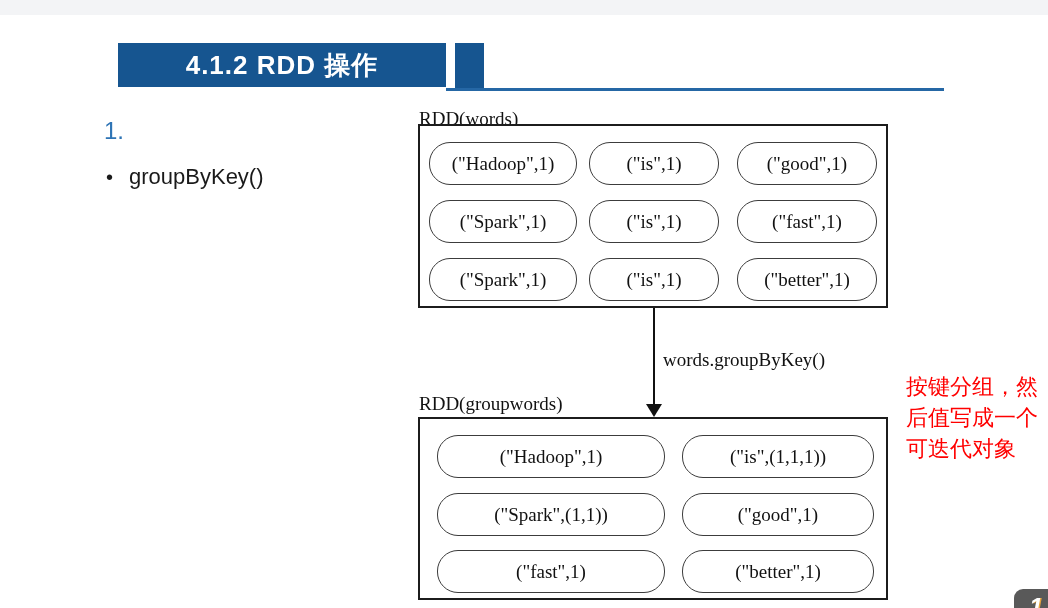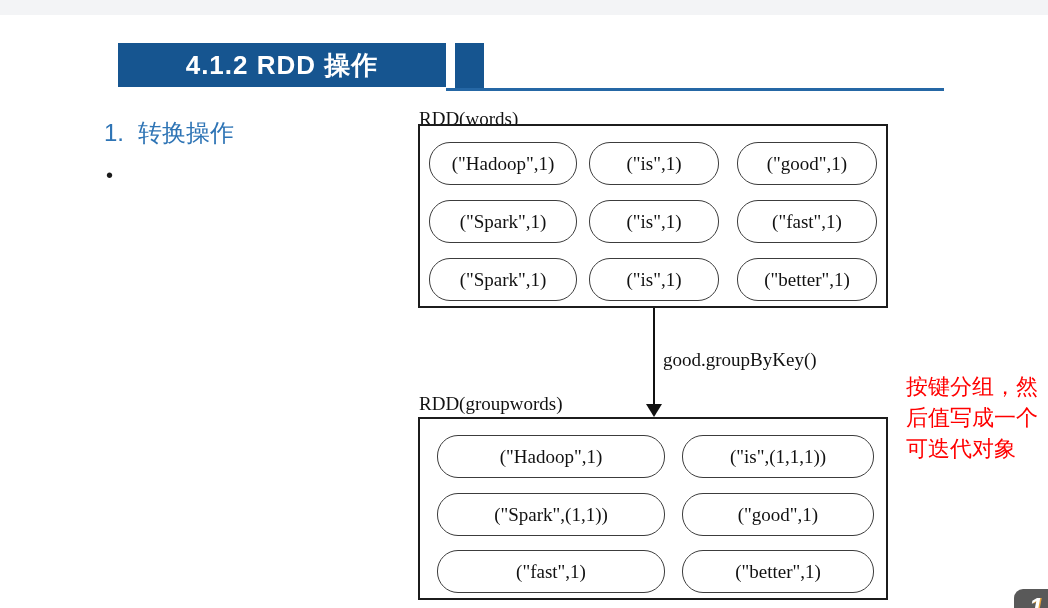--- a/index.html
+++ b/index.html
@@ -92,24 +92,24 @@
 <div class="topbar"></div>
 
 <div class="title-box">
   <span>4.1.2 RDD 操作</span>
 </div>
 <div class="title-square"></div>
 <div class="title-line"></div>
 
 <div class="section-heading">
   <span>1.</span>
-  <span>转换操作</span>
 </div>
 <div class="bullet-row">
   <span class="bullet-dot">•</span>
+  <span>groupByKey()</span>
 </div>
 
 <div class="rdd-label serif" style="left:419px; top:100px;margin-top:8px;">RDD(words)</div>
 
 <div class="rdd-box" style="left:418px; top:124px; height:184px;">
   <div class="pill serif" style="left:9px;  top:16px;  width:148px;">
       <span>("Hadoop",1)</span>
     </div>
   <div class="pill serif" style="left:169px; top:16px;  width:130px;">
       <span>("is",1)</span>
@@ -132,21 +132,21 @@
   <div class="pill serif" style="left:169px; top:132px; width:130px;">
       <span>("is",1)</span>
     </div>
   <div class="pill serif" style="left:317px; top:132px; width:140px;">
       <span>("better",1)</span>
     </div>
 </div>
 
 <div class="arrow-line"></div>
 <div class="arrow-head"></div>
-<div class="arrow-label serif">good.groupByKey()</div>
+<div class="arrow-label serif">words.groupByKey()</div>
 
 <div class="rdd-label serif" style="left:419px; top:393px;">RDD(groupwords)</div>
 
 <div class="rdd-box" style="left:418px; top:417px; height:183px;">
   <div class="pill serif" style="left:17px;  top:16px;  width:228px;">
       <span>("Hadoop",1)</span>
     </div>
   <div class="pill serif" style="left:262px; top:16px;  width:192px;">
       <span>("is",(1,1,1))</span>
     </div>

